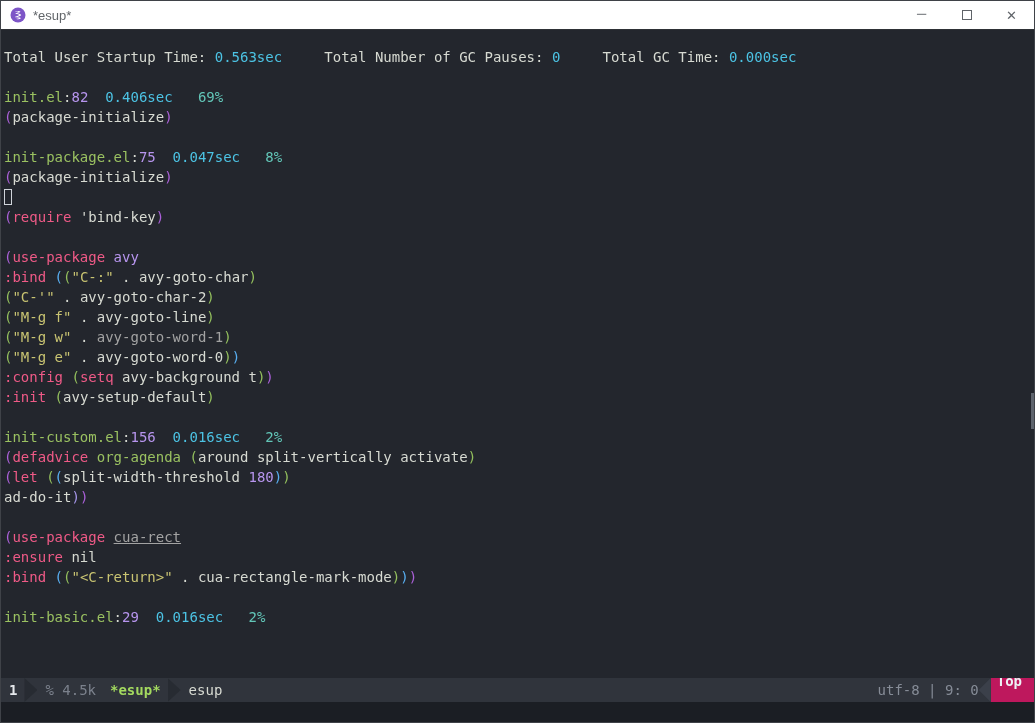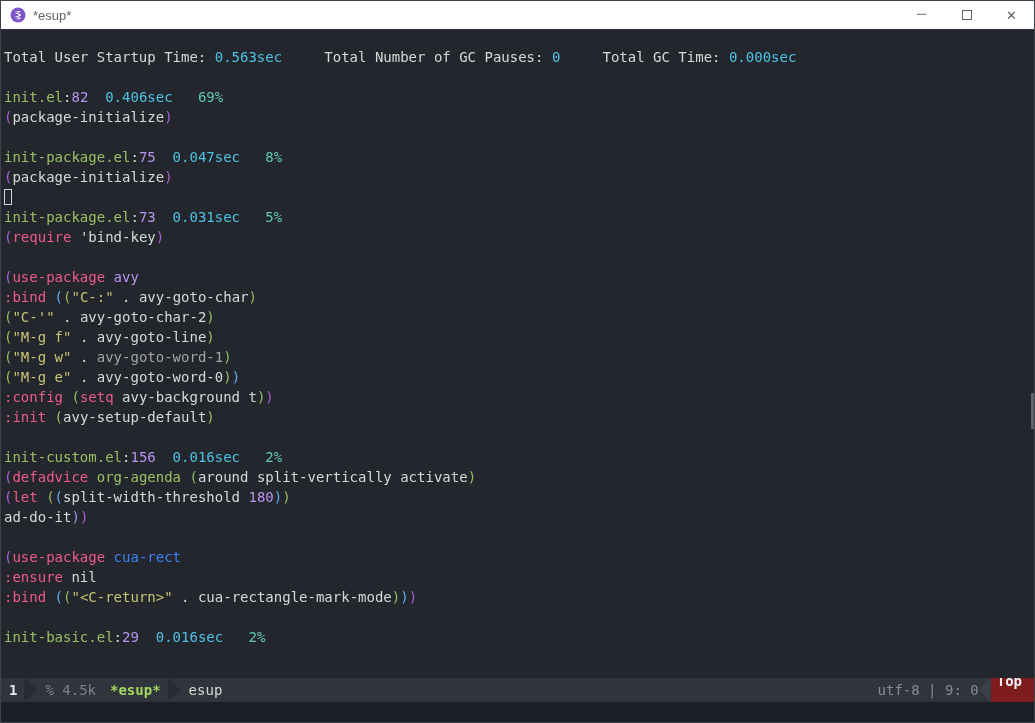--- a/index.html
+++ b/index.html
@@ -58,21 +58,21 @@
   }
   .ml-size { color:#7b818c; }
   .ml-buf { color:#a3d95f; font-weight:bold; margin-left:14px; }
   .ml-right { margin-left:auto; display:flex; align-items:center; height:100%; }
   .ml-enc { color:#868c97; margin-right:0; }
   .chev-l {
     width:12px; height:24px; background:#3b404a;
     clip-path:polygon(100% 0, 0 50%, 100% 100%); flex:0 0 12px;
   }
   .ml-top {
-    background:#7f1d1d; color:#eef1f5; font-weight:bold;
+    background:#be185d; color:#eef1f5; font-weight:bold;
     height:42px; line-height:24px; padding:0 12px 0 6px;
   }
   
   .echo { flex:0 0 20px; background:#1b1e24; }
 </style>
 </head>
 <body>
 
 <div class="window">
 
@@ -100,38 +100,37 @@
   <div class="content">
     <div class="buffer">
         <div class="line"><span style="color: rgb(215, 218, 210);">Total User Startup Time: </span><span style="color: rgb(76, 195, 228);">0.563sec</span><span style="color: rgb(215, 218, 210);">     </span><span style="color: rgb(215, 218, 210);">Total Number of GC Pauses: </span><span style="color: rgb(76, 195, 228);">0</span><span style="color: rgb(215, 218, 210);">     </span><span style="color: rgb(215, 218, 210);">Total GC Time: </span><span style="color: rgb(76, 195, 228);">0.000sec</span></div>
         <div class="line"></div>
         <div class="line"><span style="color: rgb(154, 193, 97);">init.el</span><span style="color: rgb(215, 218, 210);">:</span><span style="color: rgb(183, 149, 238);">82</span><span style="color: rgb(215, 218, 210);">  </span><span style="color: rgb(76, 195, 228);">0.406sec</span><span style="color: rgb(215, 218, 210);">   </span><span style="color: rgb(98, 198, 184);">69%</span></div>
         <div class="line"><span style="color: rgb(170, 96, 216);">(</span><span style="color: rgb(215, 218, 210);">package-initialize</span><span style="color: rgb(170, 96, 216);">)</span></div>
         <div class="line"></div>
         <div class="line"><span style="color: rgb(154, 193, 97);">init-package.el</span><span style="color: rgb(215, 218, 210);">:</span><span style="color: rgb(183, 149, 238);">75</span><span style="color: rgb(215, 218, 210);">  </span><span style="color: rgb(76, 195, 228);">0.047sec</span><span style="color: rgb(215, 218, 210);">   </span><span style="color: rgb(98, 198, 184);">8%</span></div>
         <div class="line"><span style="color: rgb(170, 96, 216);">(</span><span style="color: rgb(215, 218, 210);">package-initialize</span><span style="color: rgb(170, 96, 216);">)</span></div>
         <div class="line"><span class="cursor"></span></div>
-        <div class="line"><span style="color: rgb(154, 193, 97);">init-package.el</span><span style="color: rgb(215, 218, 210);">:</span><span style="color: rgb(183, 149, 238);">73</span><span style="color: rgb(215, 218, 210);">  </span><span style="color: rgb(76, 195, 228);">0.031sec</span><span style="color: rgb(215, 218, 210);">   </span><span style="color: rgb(98, 198, 184);">5%</span></div>
         <div class="line"><span style="color: rgb(170, 96, 216);">(</span><span style="color: rgb(239, 90, 135);">require</span><span style="color: rgb(215, 218, 210);"> 'bind-key</span><span style="color: rgb(170, 96, 216);">)</span></div>
         <div class="line"></div>
         <div class="line"><span style="color: rgb(170, 96, 216);">(</span><span style="color: rgb(239, 90, 135);">use-package</span><span style="color: rgb(215, 218, 210);"> </span><span style="color: rgb(183, 149, 238);">avy</span></div>
         <div class="line"><span style="color: rgb(239, 90, 135);">:bind</span><span style="color: rgb(215, 218, 210);"> </span><span style="color: rgb(88, 174, 240);">(</span><span style="color: rgb(147, 191, 93);">(</span><span style="color: rgb(201, 196, 114);">"C-:"</span><span style="color: rgb(215, 218, 210);"> . </span><span style="color: rgb(215, 218, 210);">avy-goto-char</span><span style="color: rgb(147, 191, 93);">)</span></div>
         <div class="line"><span style="color: rgb(147, 191, 93);">(</span><span style="color: rgb(201, 196, 114);">"C-'"</span><span style="color: rgb(215, 218, 210);"> . </span><span style="color: rgb(215, 218, 210);">avy-goto-char-2</span><span style="color: rgb(147, 191, 93);">)</span></div>
         <div class="line"><span style="color: rgb(147, 191, 93);">(</span><span style="color: rgb(201, 196, 114);">"M-g f"</span><span style="color: rgb(215, 218, 210);"> . </span><span style="color: rgb(215, 218, 210);">avy-goto-line</span><span style="color: rgb(147, 191, 93);">)</span></div>
         <div class="line"><span style="color: rgb(147, 191, 93);">(</span><span style="color: rgb(201, 196, 114);">"M-g w"</span><span style="color: rgb(215, 218, 210);"> . </span><span style="color: #a3a3a3;">avy-goto-word-1</span><span style="color: rgb(147, 191, 93);">)</span></div>
         <div class="line"><span style="color: rgb(147, 191, 93);">(</span><span style="color: rgb(201, 196, 114);">"M-g e"</span><span style="color: rgb(215, 218, 210);"> . </span><span style="color: rgb(215, 218, 210);">avy-goto-word-0</span><span style="color: rgb(147, 191, 93);">)</span><span style="color: rgb(88, 174, 240);">)</span></div>
         <div class="line"><span style="color: rgb(239, 90, 135);">:config</span><span style="color: rgb(215, 218, 210);"> </span><span style="color: rgb(147, 191, 93);">(</span><span style="color: rgb(239, 90, 135);">setq</span><span style="color: rgb(215, 218, 210);"> avy-background t</span><span style="color: rgb(147, 191, 93);">)</span><span style="color: rgb(170, 96, 216);">)</span></div>
         <div class="line"><span style="color: rgb(239, 90, 135);">:init</span><span style="color: rgb(215, 218, 210);"> </span><span style="color: rgb(147, 191, 93);">(</span><span style="color: rgb(215, 218, 210);">avy-setup-default</span><span style="color: rgb(147, 191, 93);">)</span></div>
         <div class="line"></div>
         <div class="line"><span style="color: rgb(154, 193, 97);">init-custom.el</span><span style="color: rgb(215, 218, 210);">:</span><span style="color: rgb(183, 149, 238);">156</span><span style="color: rgb(215, 218, 210);">  </span><span style="color: rgb(76, 195, 228);">0.016sec</span><span style="color: rgb(215, 218, 210);">   </span><span style="color: rgb(98, 198, 184);">2%</span></div>
         <div class="line"><span style="color: rgb(170, 96, 216);">(</span><span style="color: rgb(239, 90, 135);">defadvice</span><span style="color: rgb(215, 218, 210);"> </span><span style="color: rgb(154, 193, 97);">org-agenda</span><span style="color: rgb(215, 218, 210);"> </span><span style="color: rgb(147, 191, 93);">(</span><span style="color: rgb(215, 218, 210);">around split-vertically activate</span><span style="color: rgb(147, 191, 93);">)</span></div>
         <div class="line"><span style="color: rgb(170, 96, 216);">(</span><span style="color: rgb(239, 90, 135);">let</span><span style="color: rgb(215, 218, 210);"> </span><span style="color: rgb(147, 191, 93);">(</span><span style="color: rgb(88, 174, 240);">(</span><span style="color: rgb(215, 218, 210);">split-width-threshold </span><span style="color: rgb(183, 149, 238);">180</span><span style="color: rgb(88, 174, 240);">)</span><span style="color: rgb(147, 191, 93);">)</span></div>
         <div class="line"><span style="color: rgb(215, 218, 210);">ad-do-it</span><span style="color: rgb(163, 148, 230);">)</span><span style="color: rgb(170, 96, 216);">)</span></div>
         <div class="line"></div>
-        <div class="line"><span style="color: rgb(170, 96, 216);">(</span><span style="color: rgb(239, 90, 135);">use-package</span><span style="color: rgb(215, 218, 210);"> </span><span style="color: #3b82f6;">cua-rect</span></div>
+        <div class="line"><span style="color: rgb(170, 96, 216);">(</span><span style="color: rgb(239, 90, 135);">use-package</span><span style="color: rgb(215, 218, 210);"> </span><span style="color: #a3a3a3; text-decoration: underline;">cua-rect</span></div>
         <div class="line"><span style="color: rgb(239, 90, 135);">:ensure</span><span style="color: rgb(215, 218, 210);"> nil</span></div>
         <div class="line"><span style="color: rgb(239, 90, 135);">:bind</span><span style="color: rgb(215, 218, 210);"> </span><span style="color: rgb(88, 174, 240);">(</span><span style="color: rgb(147, 191, 93);">(</span><span style="color: rgb(201, 196, 114);">"&lt;C-return&gt;"</span><span style="color: rgb(215, 218, 210);"> . </span><span style="color: rgb(215, 218, 210);">cua-rectangle-mark-mode</span><span style="color: rgb(147, 191, 93);">)</span><span style="color: rgb(88, 174, 240);">)</span><span style="color: rgb(170, 96, 216);">)</span></div>
         <div class="line"></div>
         <div class="line"><span style="color: rgb(154, 193, 97);">init-basic.el</span><span style="color: rgb(215, 218, 210);">:</span><span style="color: rgb(183, 149, 238);">29</span><span style="color: rgb(215, 218, 210);">  </span><span style="color: rgb(76, 195, 228);">0.016sec</span><span style="color: rgb(215, 218, 210);">   </span><span style="color: rgb(98, 198, 184);">2%</span></div>
       </div>
     <div class="scroll-thumb"></div>
   </div>
 
   <div class="modeline">
     <span class="ml-num">1</span>

